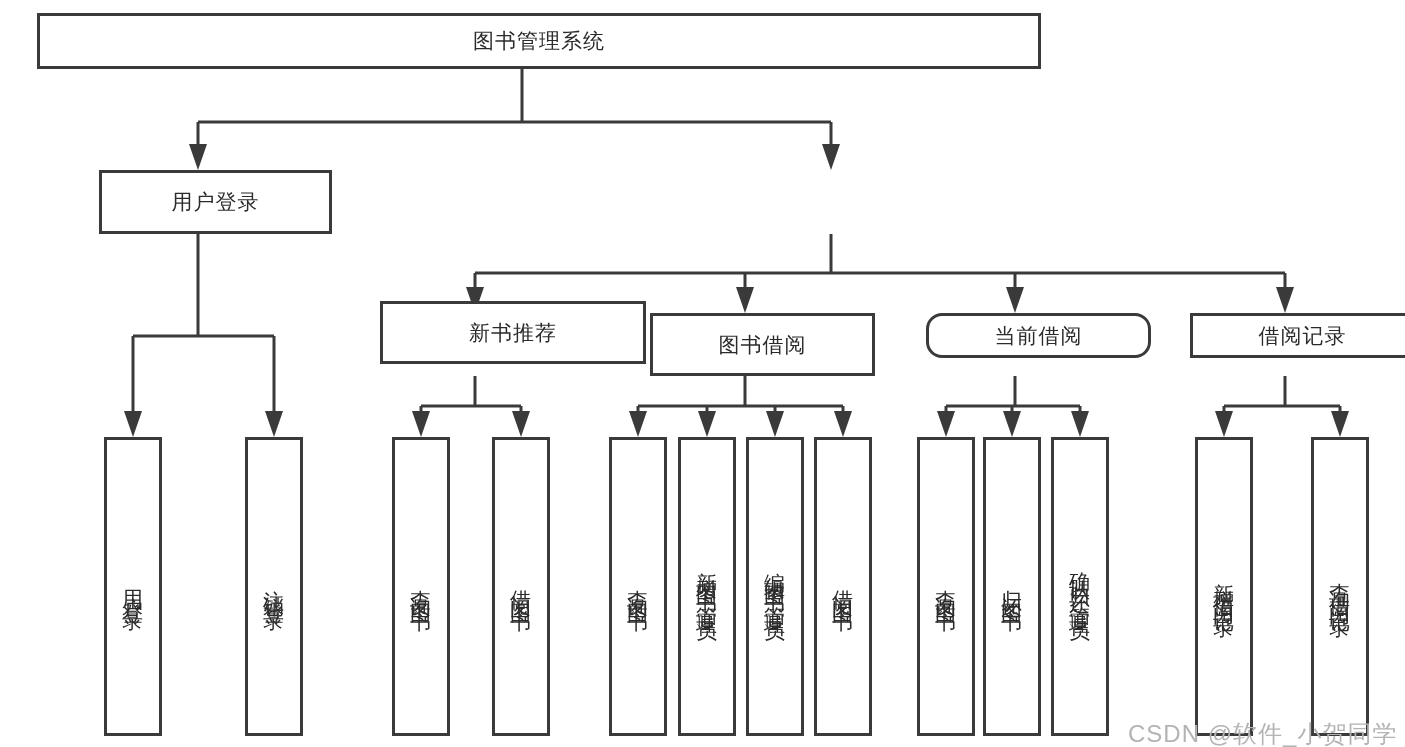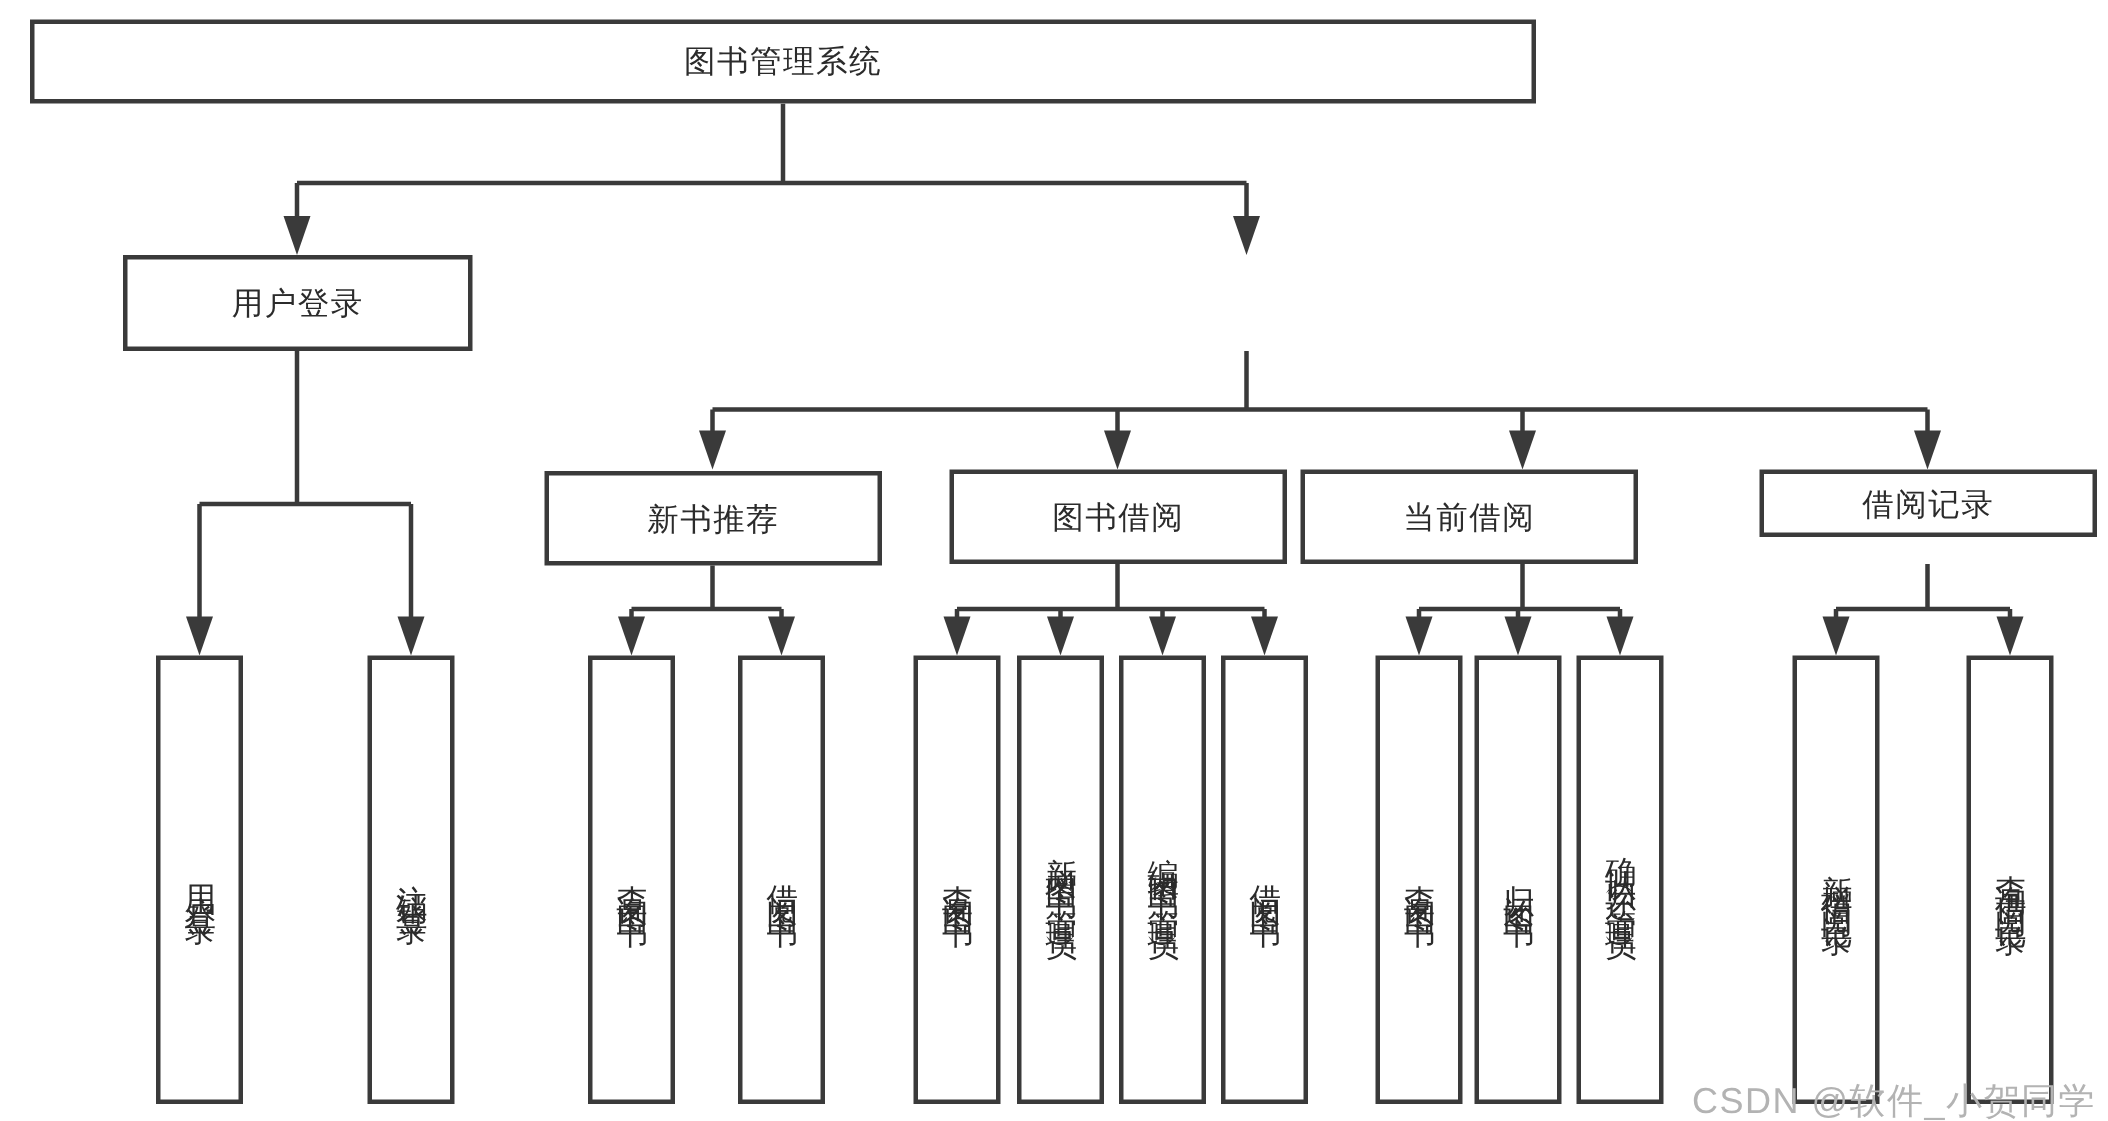--- a/index.html
+++ b/index.html
@@ -28,20 +28,21 @@
     border: 3px solid #3a3a3a;
     background: #ffffff;
     color: #2b2b2b;
     display: flex;
     align-items: center;
     justify-content: center;
     font-size: 21px;
   }
   .node.h {
     letter-spacing: 1px;
+    margin-left: 17px;
   }
   .node.v {
     writing-mode: vertical-rl;
     text-orientation: mixed;
     letter-spacing: 7px;
     line-height: 1;
   }
   .watermark {
     position: absolute;
     left: 1128px;
@@ -87,23 +88,23 @@
       <polygon points="1071,411 1089,411 1080,437"></polygon>
       <polygon points="1215,411 1233,411 1224,437"></polygon>
       <polygon points="1331,411 1349,411 1340,437"></polygon>
     </g>
   </svg>
 
   <div class="node h" style="left:20px; top:13px; width:1004px; height:56px;">图书管理系统</div>
 
   <div class="node h" style="left:82px; top:170px; width:233px; height:64px;">用户登录</div>
 
-  <div class="node h" style="left:363px; top:314px; width:225px; height:63px;">新书推荐</div>
+  <div class="node h" style="left:363px; top:301px; width:266px; height:63px;">新书推荐</div>
   <div class="node h" style="left:633px; top:313px; width:225px; height:63px;font-family:Liberation Serif, serif;">图书借阅</div>
-  <div class="node h" style="left:867px; top:313px; width:225px; height:63px;">当前借阅</div>
+  <div class="node h" style="left:909px; top:313px; width:225px; height:45px;border-radius:16px;">当前借阅</div>
   <div class="node h" style="left:1173px; top:313px; width:225px; height:45px;">借阅记录</div>
 
   <div class="node v" style="left:104px; top:437px; width:58px; height:299px;">用户登录</div>
   <div class="node v" style="left:245px; top:437px; width:58px; height:299px;">注销登录</div>
 
   <div class="node v" style="left:392px; top:437px; width:58px; height:299px;">查询图书</div>
   <div class="node v" style="left:492px; top:437px; width:58px; height:299px;">借阅图书</div>
 
   <div class="node v" style="left:609px; top:437px; width:58px; height:299px;">查询图书</div>
   <div class="node v" style="left:678px; top:437px; width:58px; height:299px;">新增图书（管理员）</div>

